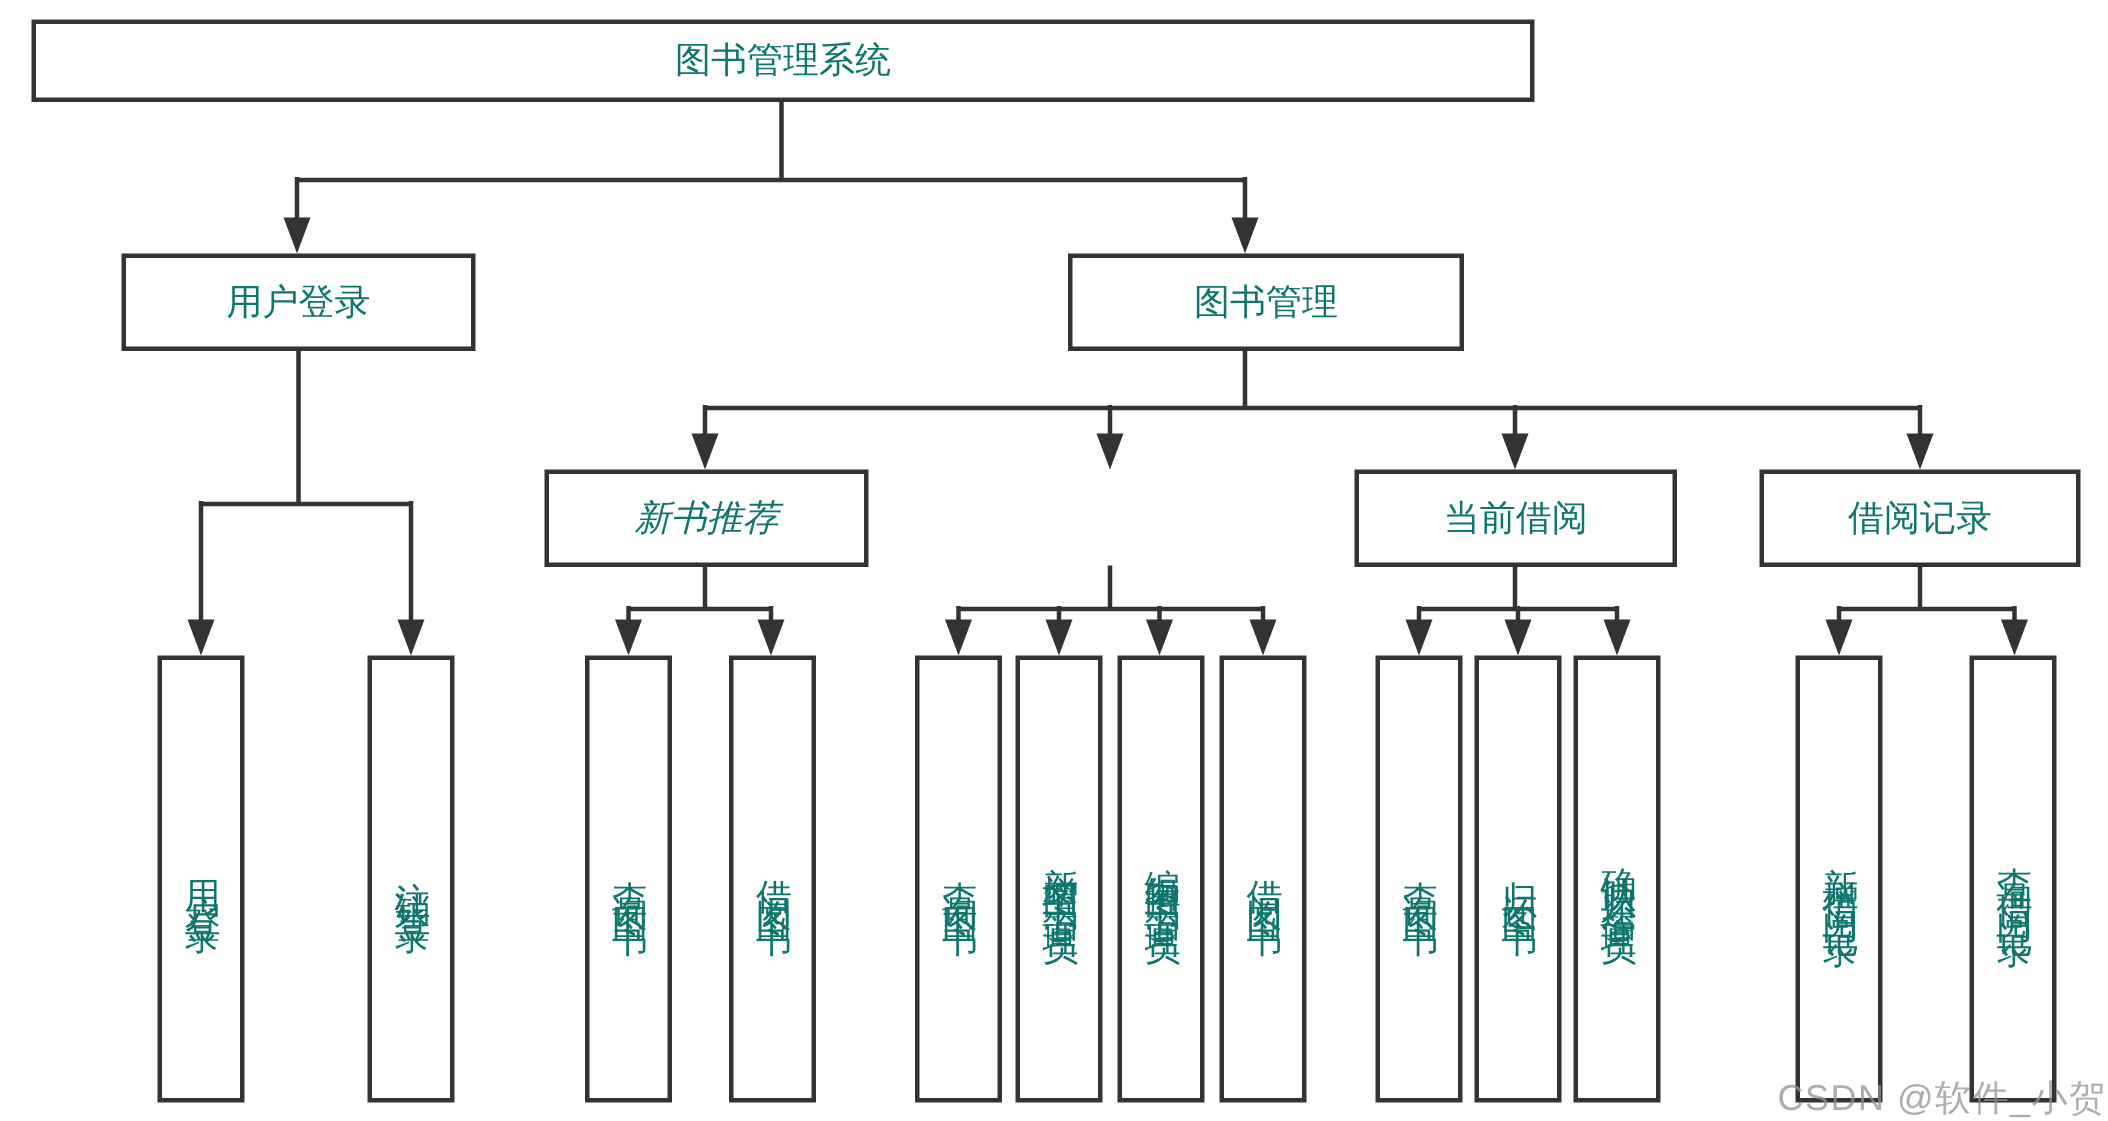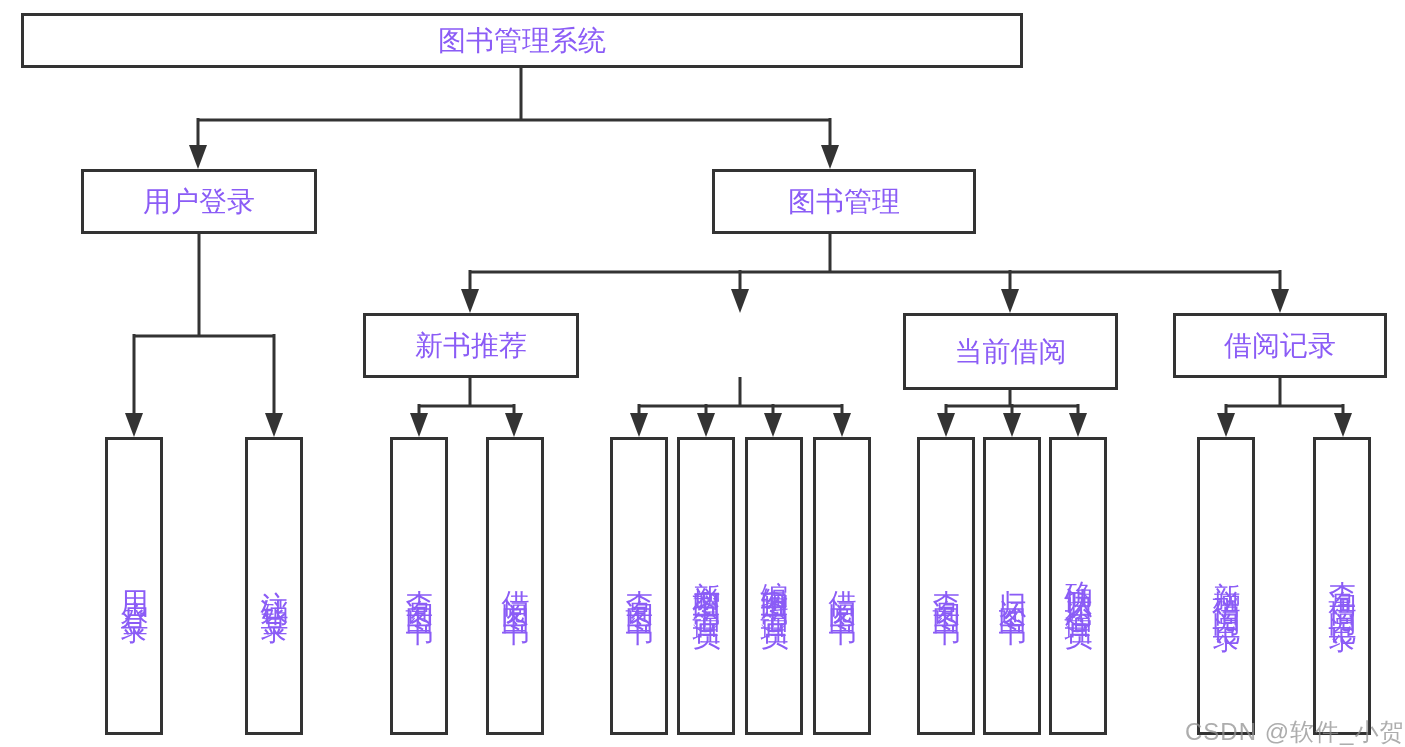--- a/index.html
+++ b/index.html
@@ -6,21 +6,21 @@
   .stage{
     position:relative;width:1405px;height:747px;background:#ffffff;overflow:hidden;
     font-family:"Liberation Sans","DejaVu Sans",sans-serif;color:#202020;
   }
   .wires{position:absolute;left:0;top:0;}
   .wire{stroke:#333333;stroke-width:3;fill:none;}
   .ah{fill:#333333;stroke:none;}
   .box{
     position:absolute;box-sizing:border-box;border:3px solid #333333;background:#ffffff;
     display:flex;align-items:center;justify-content:center;
-    font-size:28px;line-height:1;color:#8b5cf6;
+    font-size:24px;line-height:1;color:#0f766e;
   }
   .leaf{top:437px;width:58px;height:298px;}
   .vt{
     writing-mode:vertical-rl;letter-spacing:9px;line-height:1;
     display:block;white-space:nowrap;
   }
   .vt-dense{letter-spacing:6px;}
   .watermark{
     position:absolute;left:1185px;top:716px;font-size:24px;letter-spacing:1px;
     color:rgba(145,145,145,0.75);white-space:nowrap;z-index:5;
@@ -71,24 +71,24 @@
     <span>图书管理系统</span>
   </div>
 
   <div class="box" style="left:81px;top:169px;width:236px;height:65px;">
     <span>用户登录</span>
   </div>
   <div class="box" style="left:712px;top:169px;width:264px;height:65px;">
     <span>图书管理</span>
   </div>
 
-  <div class="box" style="left:363px;top:313px;width:216px;height:65px;">
+  <div class="box" style="left:363px;top:313px;width:216px;height:65px;font-style:italic;">
     <span>新书推荐</span>
   </div>
-  <div class="box" style="left:903px;top:313px;width:215px;height:77px;justify-content:center;">
+  <div class="box" style="left:903px;top:313px;width:215px;height:65px;justify-content:center;">
     <span>当前借阅</span>
   </div>
   <div class="box" style="left:1173px;top:313px;width:214px;height:65px;">
     <span>借阅记录</span>
   </div>
 
   <div class="box leaf" style="left:105px;">
     <span class="vt">用户登录</span>
   </div>
   <div class="box leaf" style="left:245px;">

